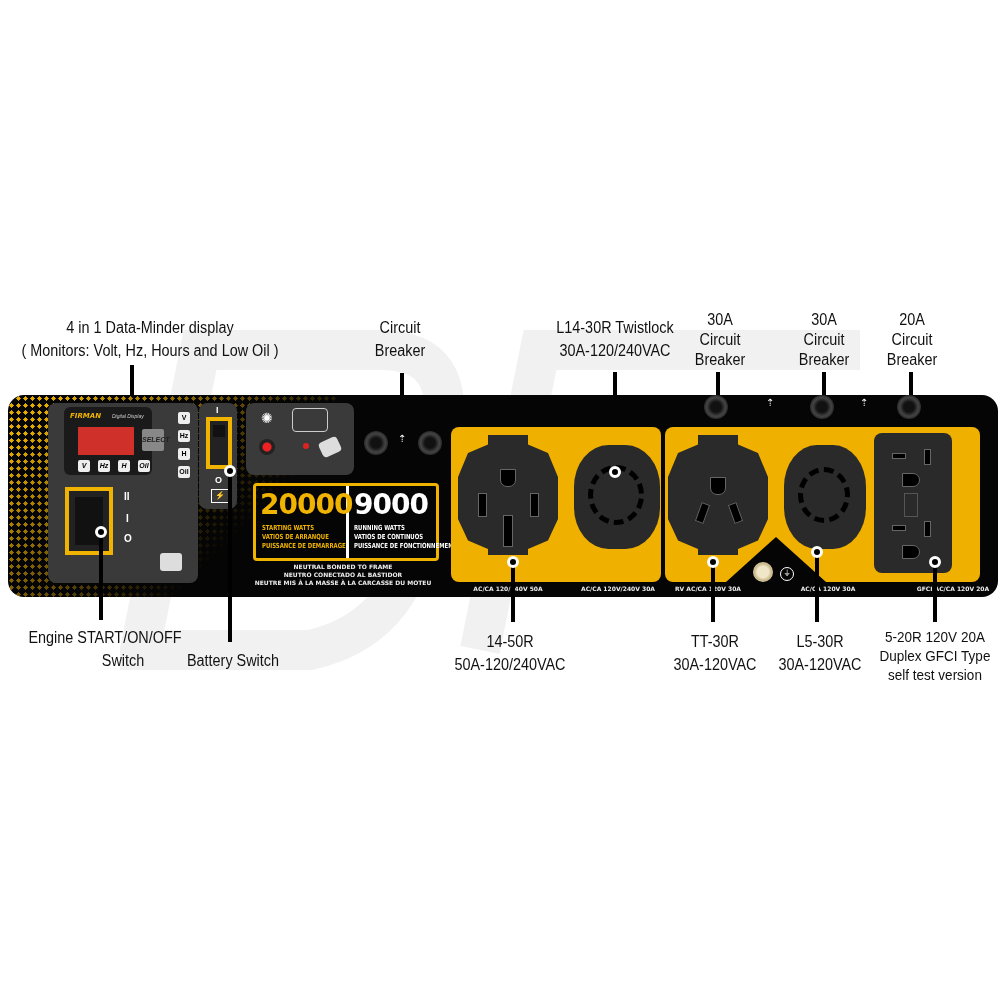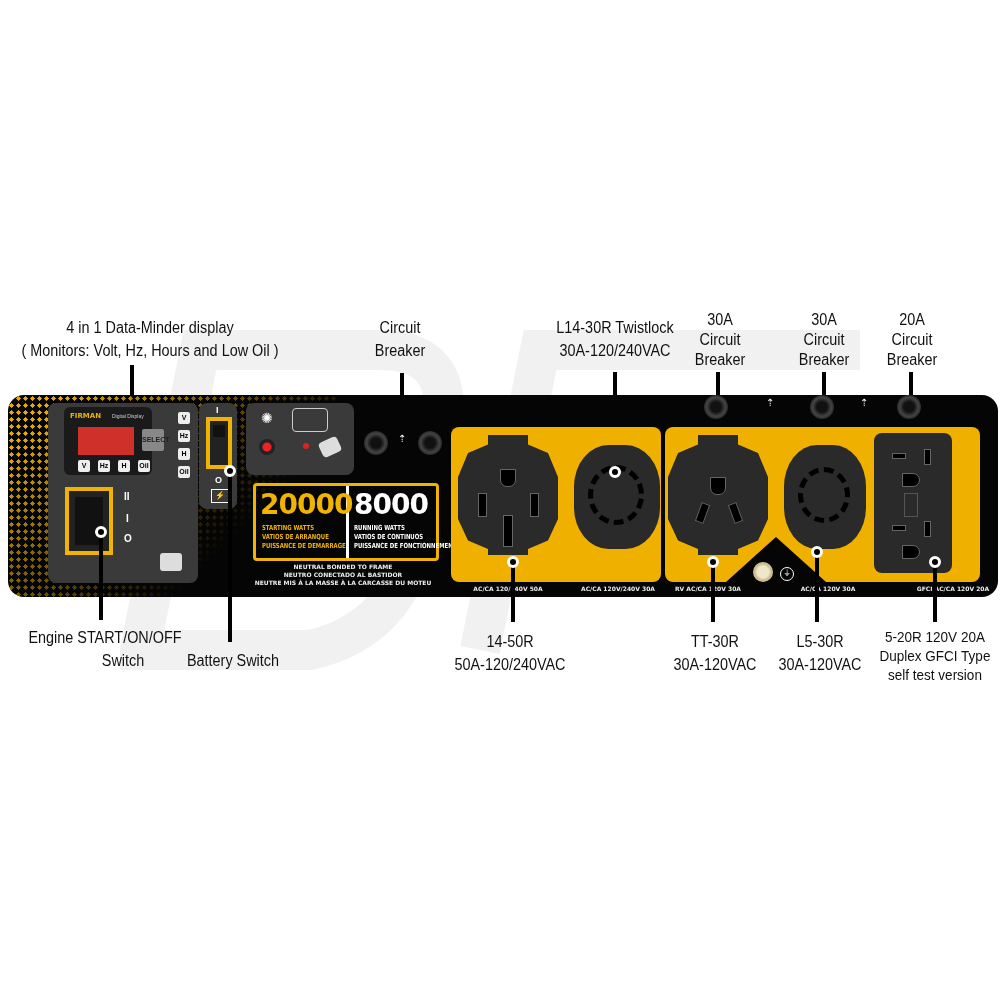--- a/index.html
+++ b/index.html
@@ -75,21 +75,21 @@
   <div>20A</div>
   <div>Circuit</div>
   <div>Breaker</div>
 </div>
 <div class="leader" style="left:909px;top:372px;height:34px;"></div>
 
 <div class="panel">
   <div class="halftone"></div>
 
   <div class="ctrl-box" style="left:40px;top:8px;width:150px;height:180px;"></div>
-  <div class="display-box" style="left:56px;top:12px;width:88px;height:68px;">
+  <div class="display-box" style="left:56px;top:12px;width:88px;height:68px;font-style:italic;">
     <div style="position:absolute;left:6px;top:5px;color:#f0b400;font-size:7px;font-weight:bold;font-family:'DejaVu Sans',sans-serif;">FIRMAN</div>
     <div style="position:absolute;left:48px;top:6px;color:#ccc;font-size:5px;">Digital Display</div>
     <div class="lcd" style="left:14px;top:20px;width:56px;height:28px;"></div>
     <div class="select-btn" style="left:78px;top:22px;width:22px;height:22px;">SELECT</div>
     <div class="btn-sm" style="left:14px;top:53px;">V</div>
     <div class="btn-sm" style="left:34px;top:53px;">Hz</div>
     <div class="btn-sm" style="left:54px;top:53px;">H</div>
     <div class="btn-sm" style="left:74px;top:53px;">Oil</div>
   </div>
   <div class="btn-sm" style="left:170px;top:17px;">V</div>
@@ -120,21 +120,21 @@
   <div style="position:absolute;left:295px;top:48px;width:6px;height:6px;border-radius:50%;background:#d22;"></div>
   <div style="position:absolute;left:312px;top:44px;width:20px;height:16px;background:#ddd;border-radius:4px;transform:rotate(-25deg);"></div>
 
   <div class="breaker" style="left:356px;top:36px;"></div>
   <div class="breaker" style="left:410px;top:36px;"></div>
   <div style="position:absolute;left:390px;top:38px;color:#fff;font-size:10px;">⇡</div>
 
   <div class="watts-box">
     <div style="position:absolute;left:90px;top:0;right:0;bottom:0;border-left:3px solid #fff;"></div>
     <div class="watts-big" style="left:4px;top:4px;color:#f0b400;">20000</div>
-    <div class="watts-big" style="left:98px;top:4px;color:#fff;">8000</div>
+    <div class="watts-big" style="left:98px;top:4px;color:#fff;">9000</div>
     <div class="watts-small" style="left:6px;top:38px;color:#f0b400;">STARTING WATTS</div>
     <div class="watts-small" style="left:6px;top:47px;color:#f0b400;">VATIOS DE ARRANQUE</div>
     <div class="watts-small" style="left:6px;top:56px;color:#f0b400;">PUISSANCE DE DEMARRAGE</div>
     <div class="watts-small" style="left:98px;top:38px;color:#fff;">RUNNING WATTS</div>
     <div class="watts-small" style="left:98px;top:47px;color:#fff;">VATIOS DE CONTINUOS</div>
     <div class="watts-small" style="left:98px;top:56px;color:#fff;">PUISSANCE DE FONCTIONNEMENT</div>
   </div>
 
   <div class="tiny" style="left:245px;top:168px;width:180px;">NEUTRAL BONDED TO FRAME</div>
   <div class="tiny" style="left:245px;top:176px;width:180px;">NEUTRO CONECTADO AL BASTIDOR</div>

